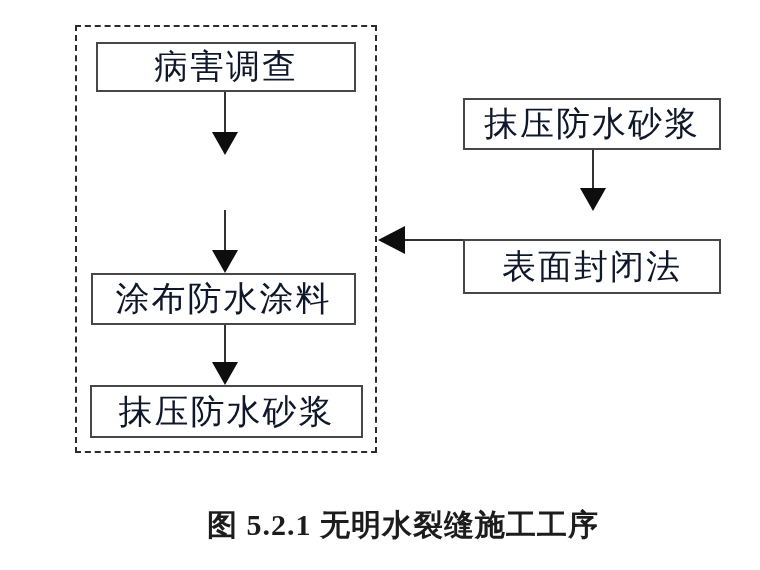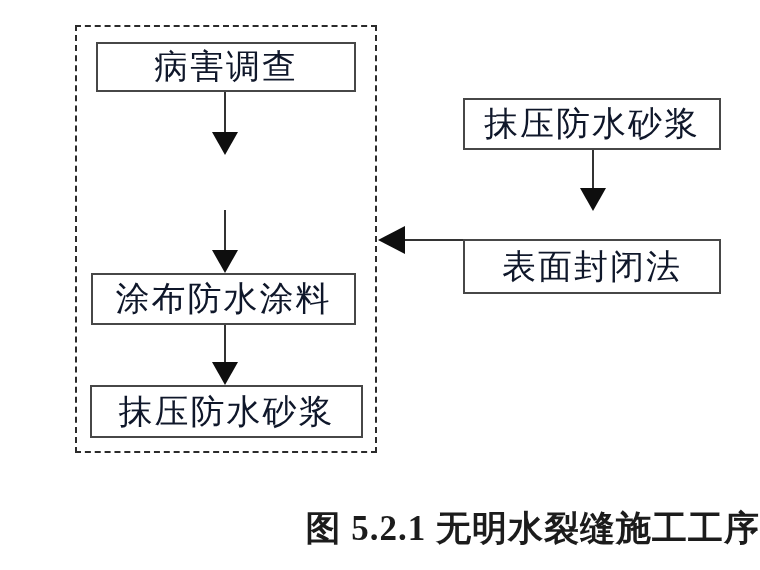--- a/index.html
+++ b/index.html
@@ -70,22 +70,22 @@
     border-bottom: 14px solid transparent;
     border-right: 27px solid #0e0e0e;
   }
   .caption {
     position: absolute;
     left: 0;
     top: 505px;
     width: 100%;
     padding-left: 46px;
     box-sizing: border-box;
-    text-align: right;
-    font-size: 35px;
+    text-align: center;
+    font-size: 30px;
     font-weight: bold;
     color: #1c1c1c;
     letter-spacing: 1px;
     white-space: nowrap;
   }
 </style>
 </head>
 <body>
 
 <div class="stage">

